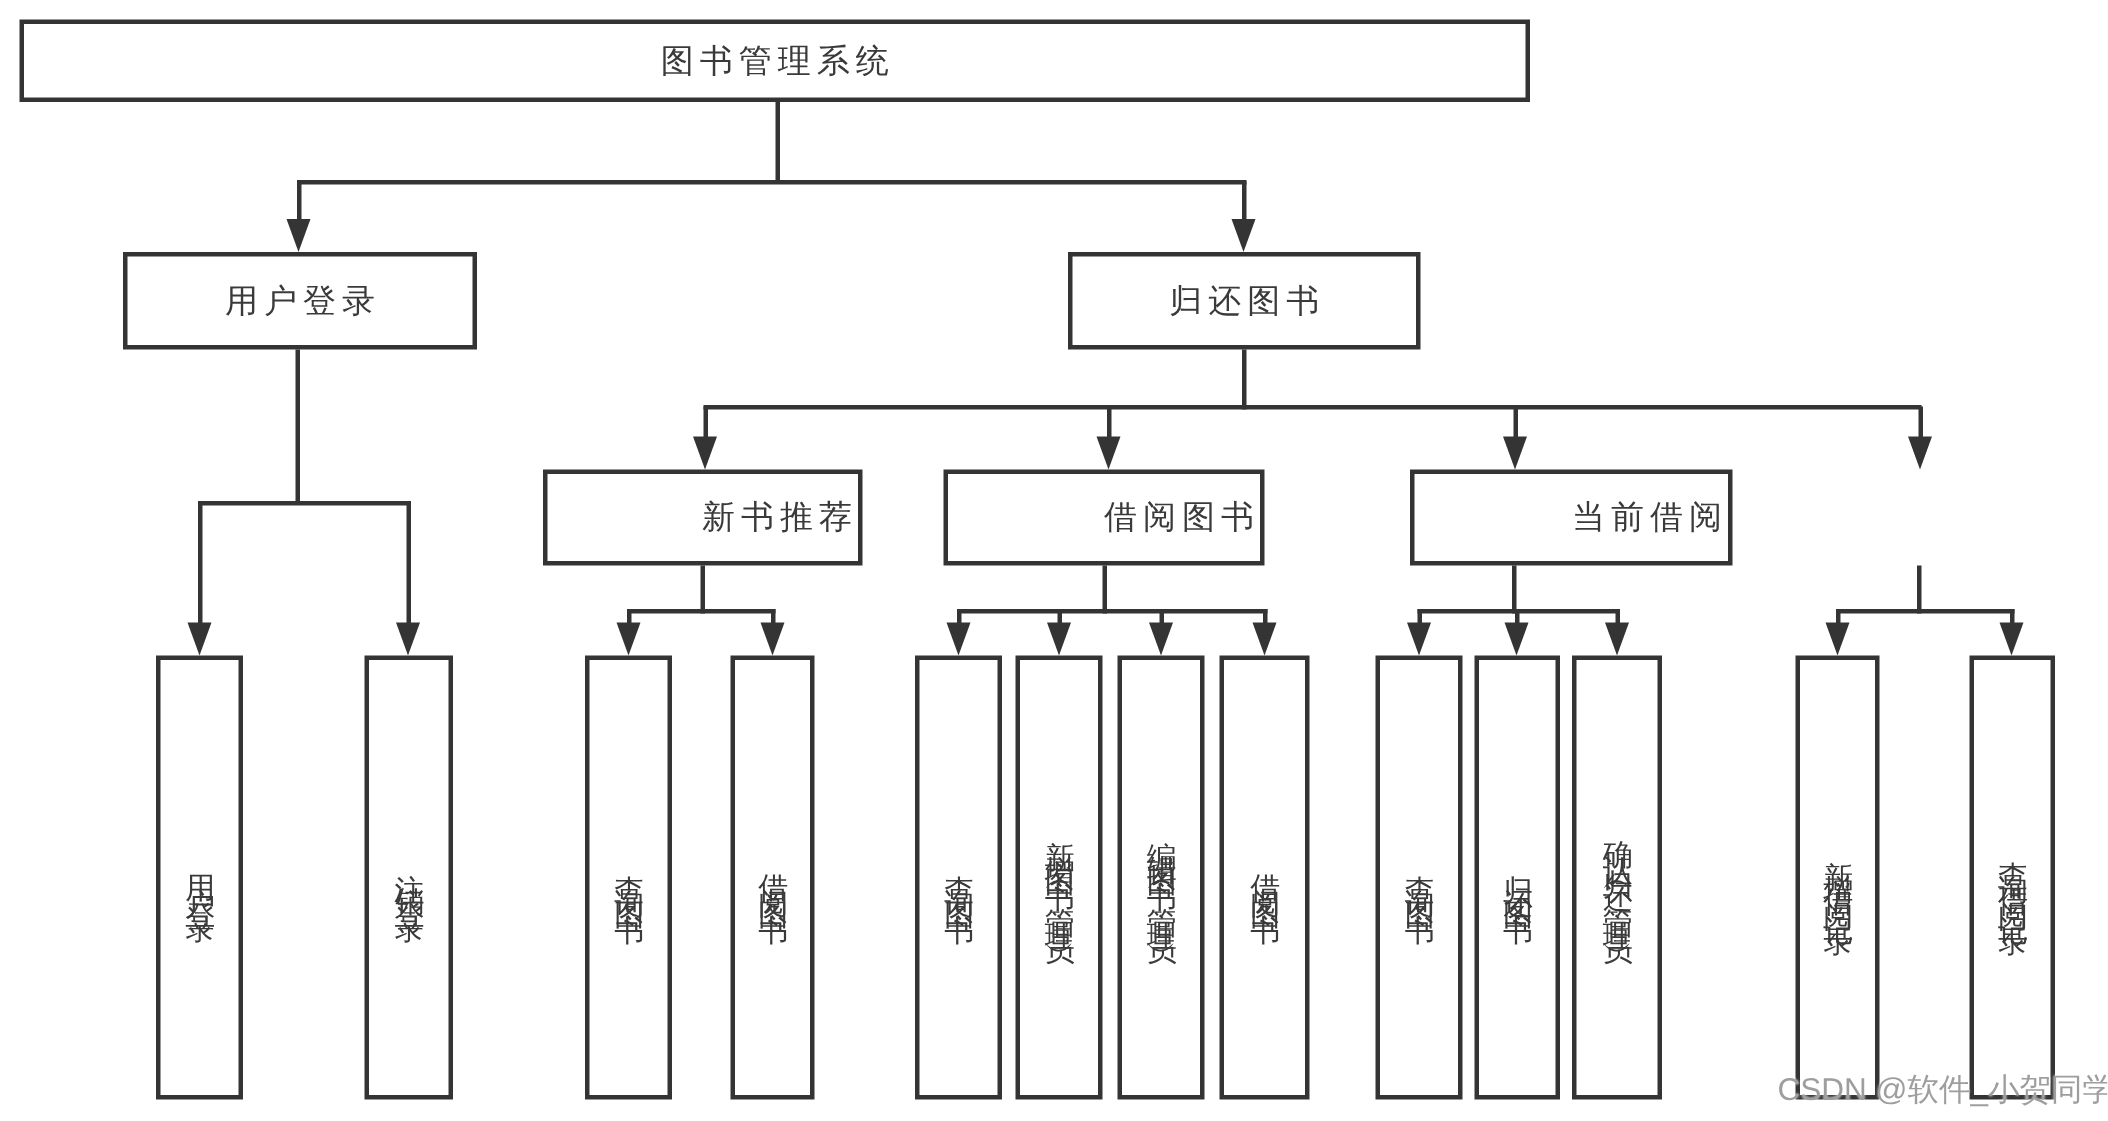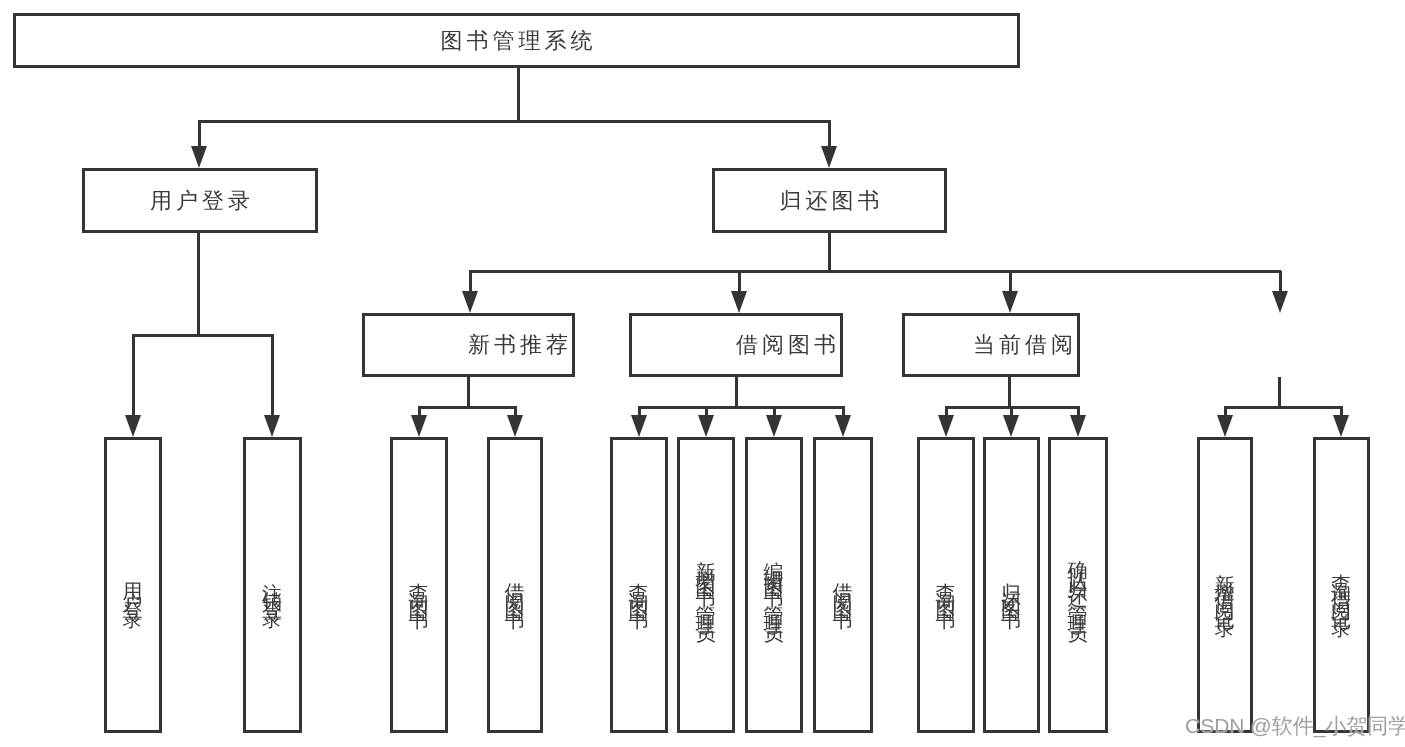--- a/index.html
+++ b/index.html
@@ -71,21 +71,21 @@
   <div class="box l2" style="left:712px;width:235px">
     <span class="hlabel">归还图书</span>
   </div>
 
   <div class="box l3" style="left:362px;width:213px">
     <span class="hlabel">新书推荐</span>
   </div>
   <div class="box l3" style="left:629px;width:214px">
     <span class="hlabel">借阅图书</span>
   </div>
-  <div class="box l3" style="left:902px;width:178px">
+  <div class="box l3" style="left:940px;width:215px">
     <span class="hlabel">当前借阅</span>
   </div>
 
   <div class="box leaf" style="left:104px;width:58px">
     <span class="vtext">用户登录</span>
   </div>
   <div class="box leaf" style="left:243px;width:59px">
     <span class="vtext">注销登录</span>
   </div>
 

